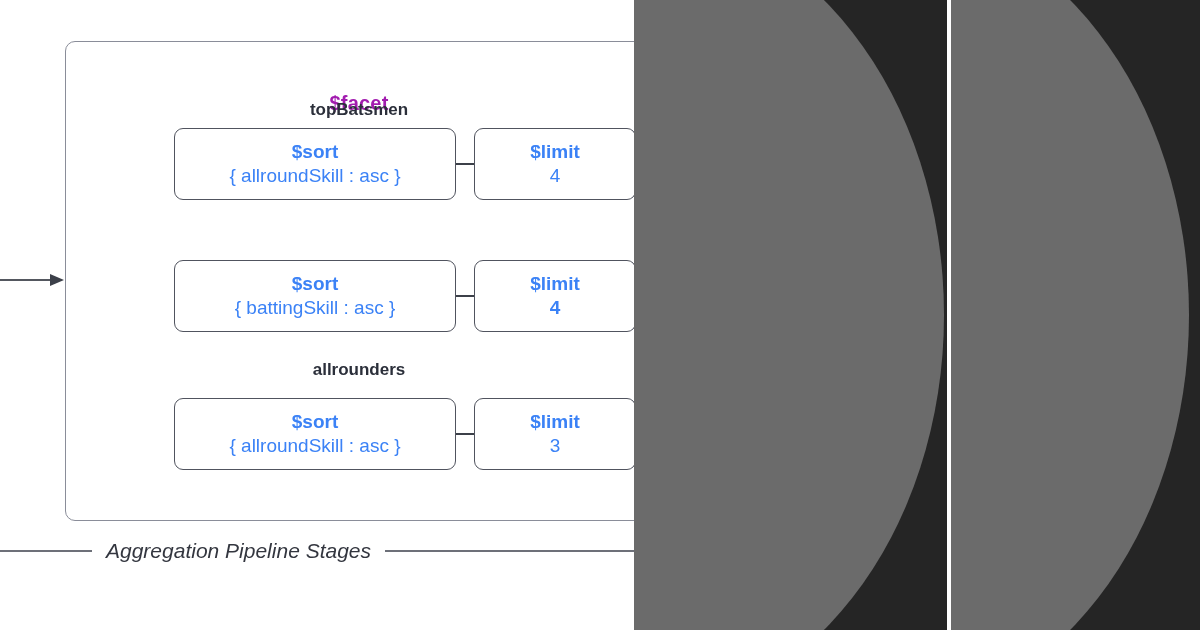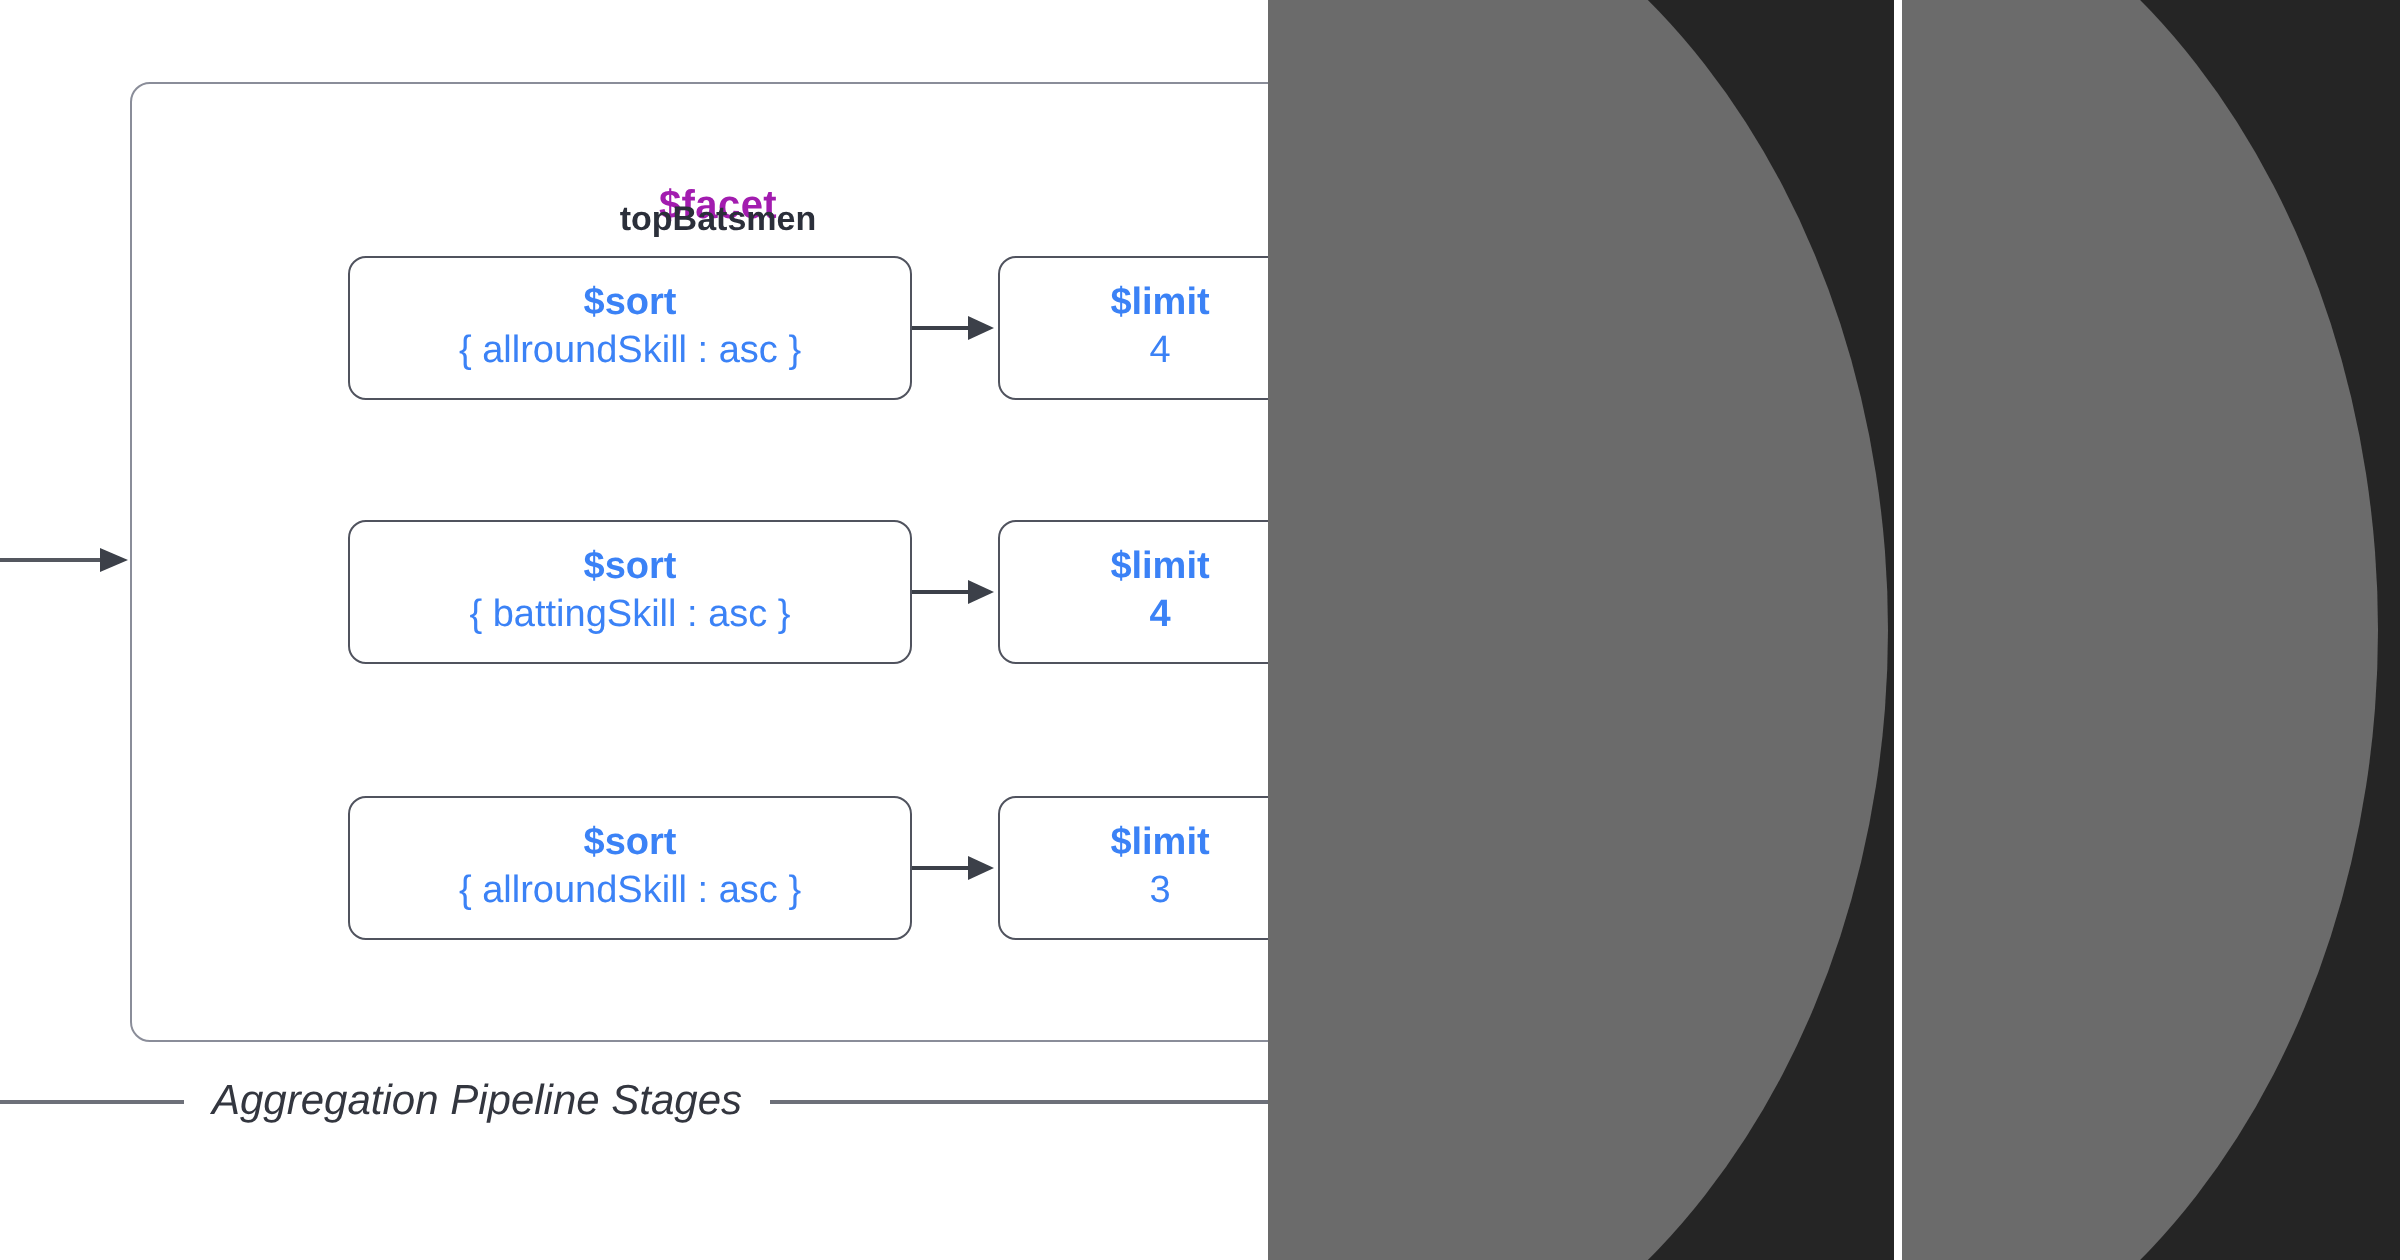--- a/index.html
+++ b/index.html
@@ -92,21 +92,21 @@
   .node .sub.bold {
     font-weight: bold;
   }
 
   .sort-node {
     left: 108px;
     width: 282px;
     height: 72px;
   }
   .limit-node {
-    left: 433px;
+    left: 408px;
     width: 162px;
     height: 72px;
   }
 
   
   .connector {
     position: absolute;
     left: 390px;
     width: 43px;
     height: 12px;
@@ -253,20 +253,21 @@
       <div class="connector" style="top:248px;">
         <div class="shaft"></div>
         <div class="head"></div>
       </div>
 
       <div class="node limit-node" style="top:218px;">
         <div class="title">$limit</div>
         <div class="sub bold">4</div>
       </div>
 
+      <div class="group-label" style="top:318px;">allrounders</div>
 
       <div class="node sort-node" style="top:356px;">
         <div class="title">$sort</div>
         <div class="sub">{ allroundSkill : asc }</div>
       </div>
 
       <div class="connector" style="top:386px;">
         <div class="shaft"></div>
         <div class="head"></div>
       </div>

